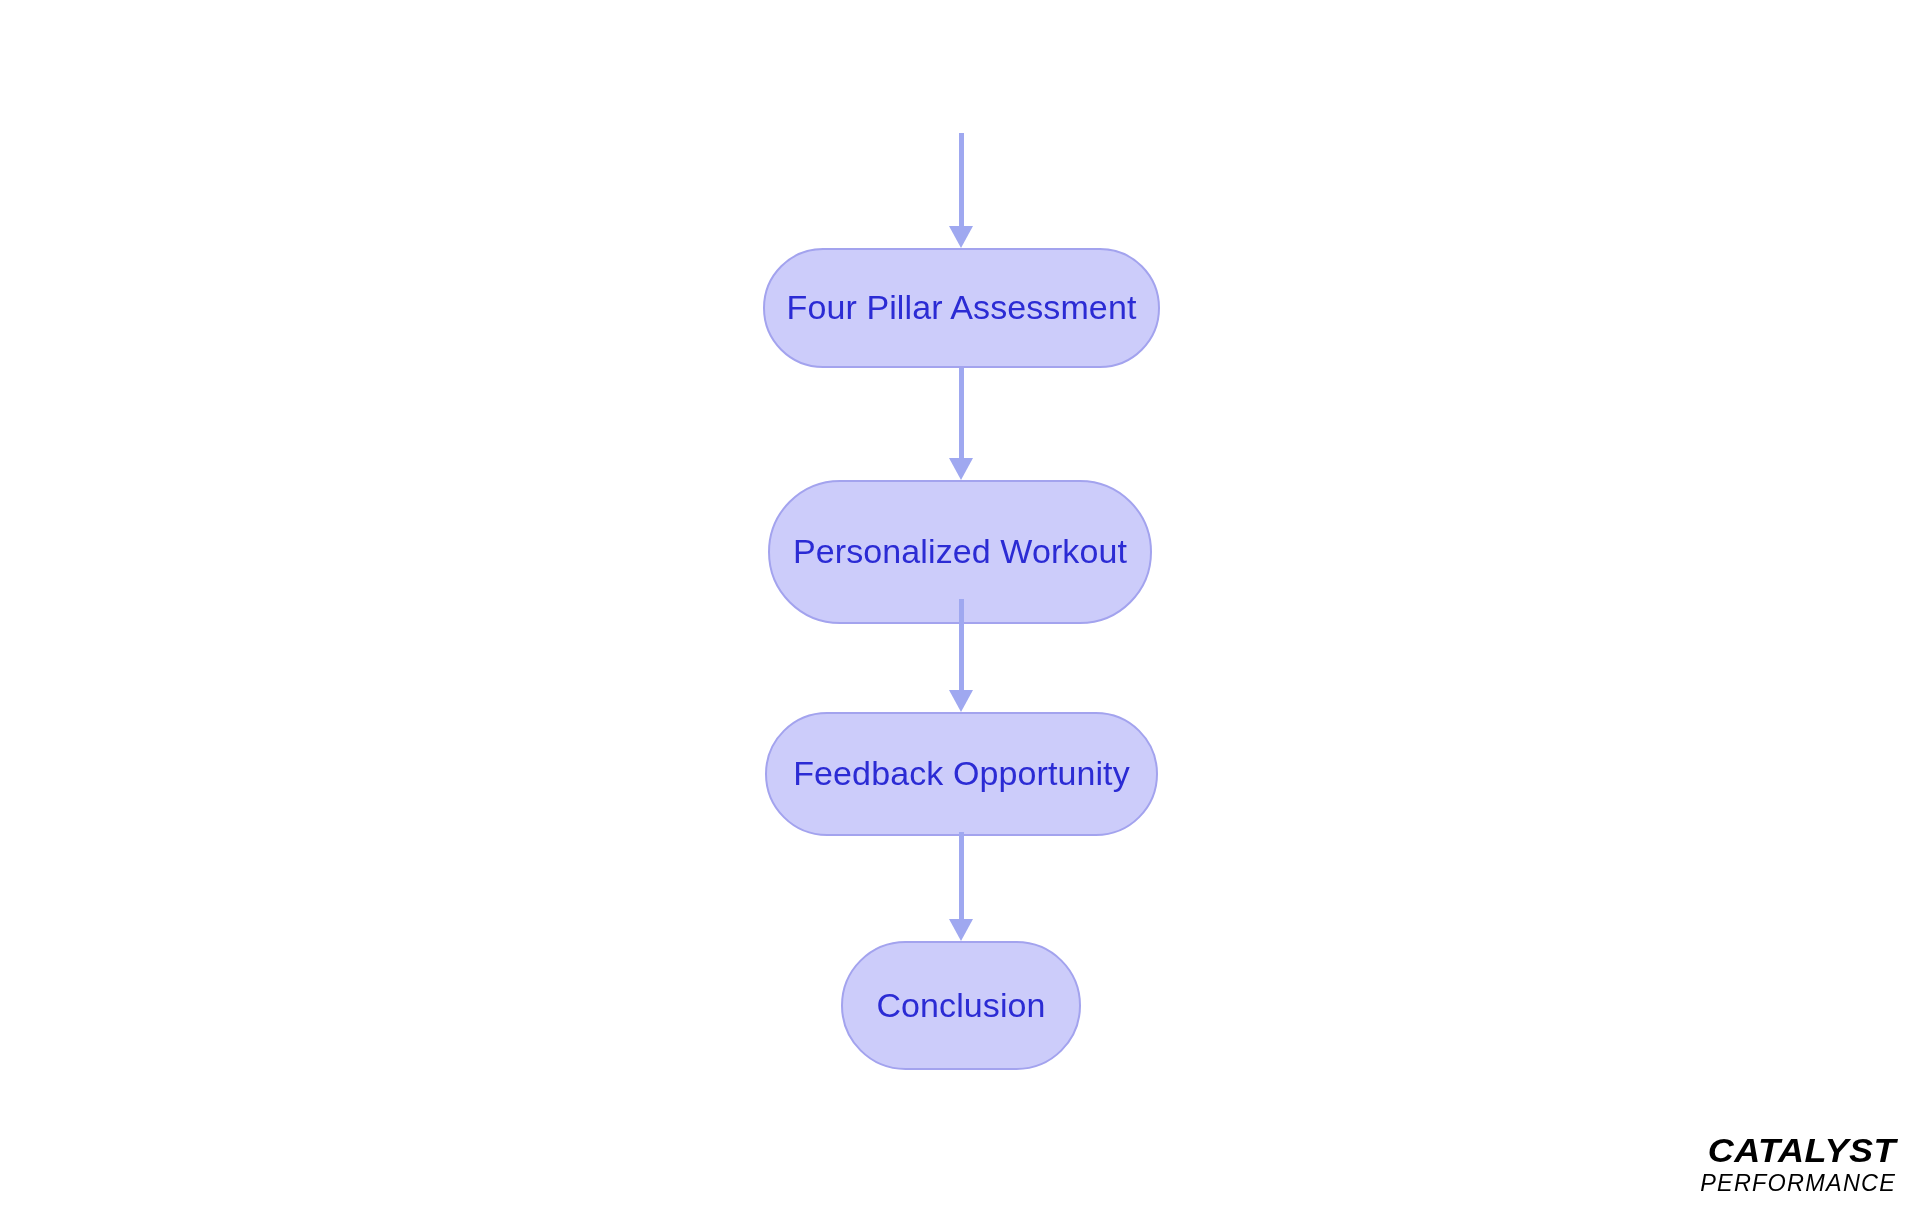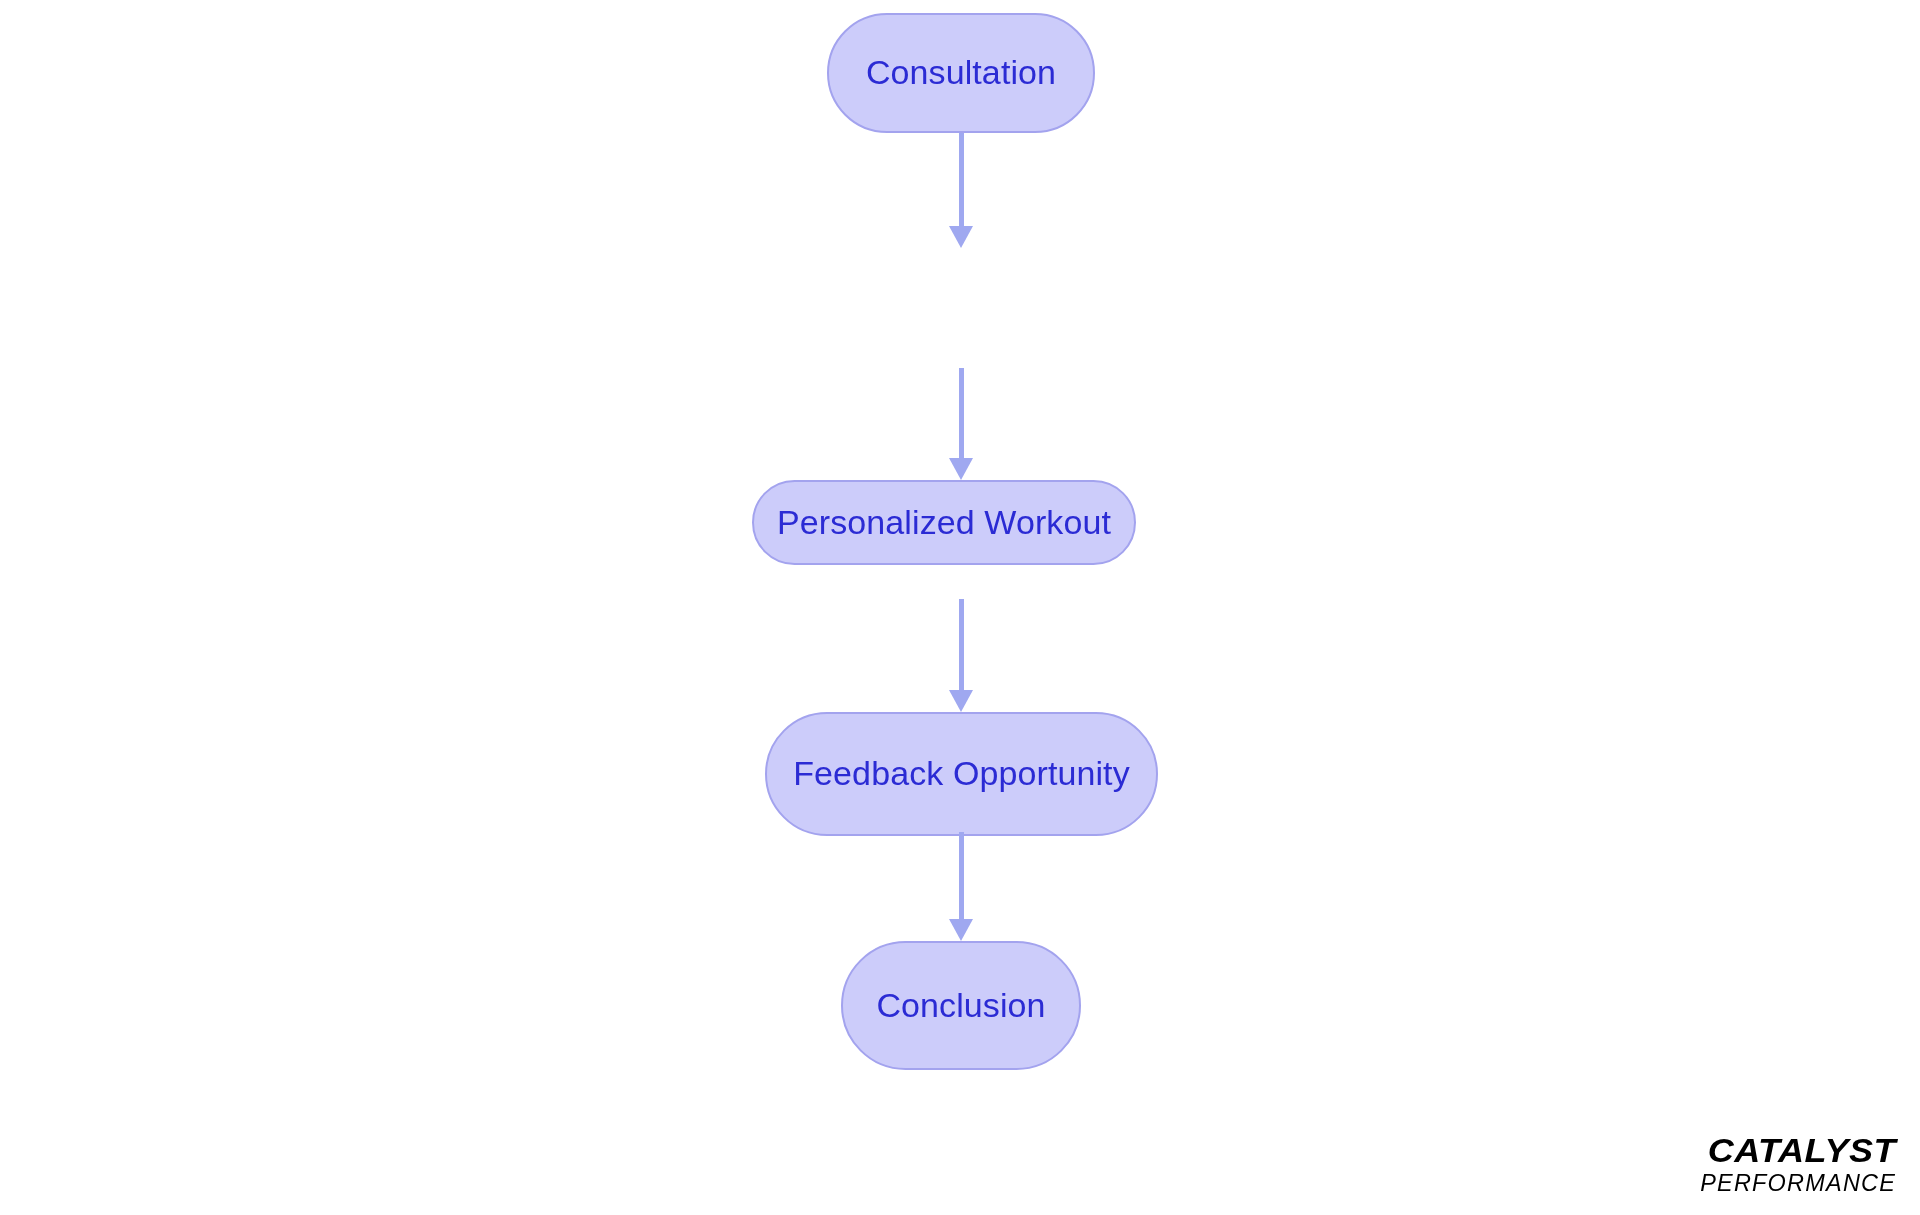--- a/index.html
+++ b/index.html
@@ -50,21 +50,21 @@
   }
 
   
   #node-consultation {
     left: 827px;  top: 13px;  width: 268px; height: 120px;
   }
   #node-four-pillar-assessment {
     left: 763px;  top: 248px; width: 397px; height: 120px;
   }
   #node-personalized-workout {
-    left: 752px;  top: 480px; width: 384px; height: 85px;
+    left: 768px;  top: 480px; width: 384px; height: 144px;
   }
   #node-feedback-opportunity {
     left: 765px;  top: 712px; width: 393px; height: 124px;
   }
   #node-conclusion {
     left: 841px;  top: 941px; width: 240px; height: 129px;
   }
 
   
   .connector {
@@ -135,29 +135,29 @@
     margin-top: 5px;
     transform: scaleX(1.02);
     transform-origin: right center;
   }
 </style>
 </head>
 <body>
 
 <div id="flow-canvas">
 
-  <div class="node" id="node-consultation">
-    <span class="node-label">Consultation</span>
-  </div>
 
   <div class="connector" id="connector-1">
     <div class="connector-line"></div>
     <div class="connector-head"></div>
   </div>
 
+  <div class="node" id="node-four-pillar-assessment">
+    <span class="node-label">Four Pillar Assessment</span>
+  </div>
 
   <div class="connector" id="connector-2">
     <div class="connector-line"></div>
     <div class="connector-head"></div>
   </div>
 
   <div class="node" id="node-personalized-workout">
     <span class="node-label">Personalized Workout</span>
   </div>
 

